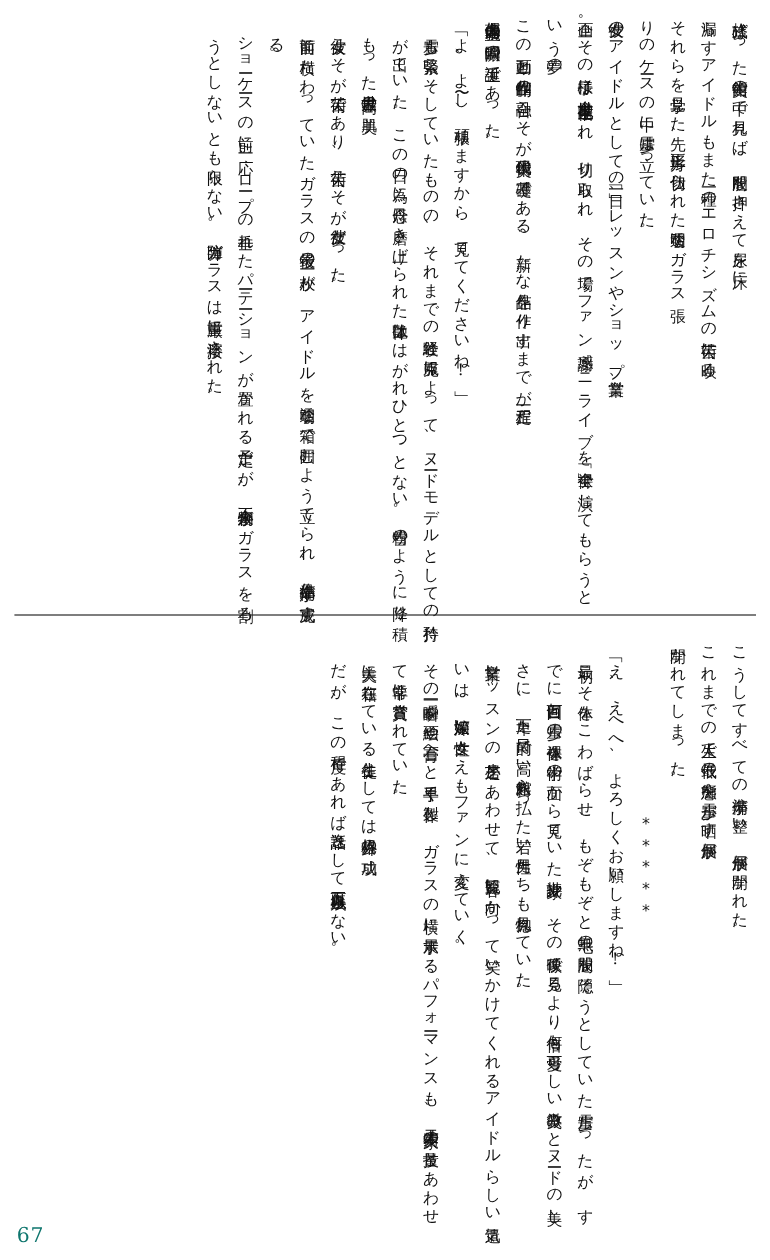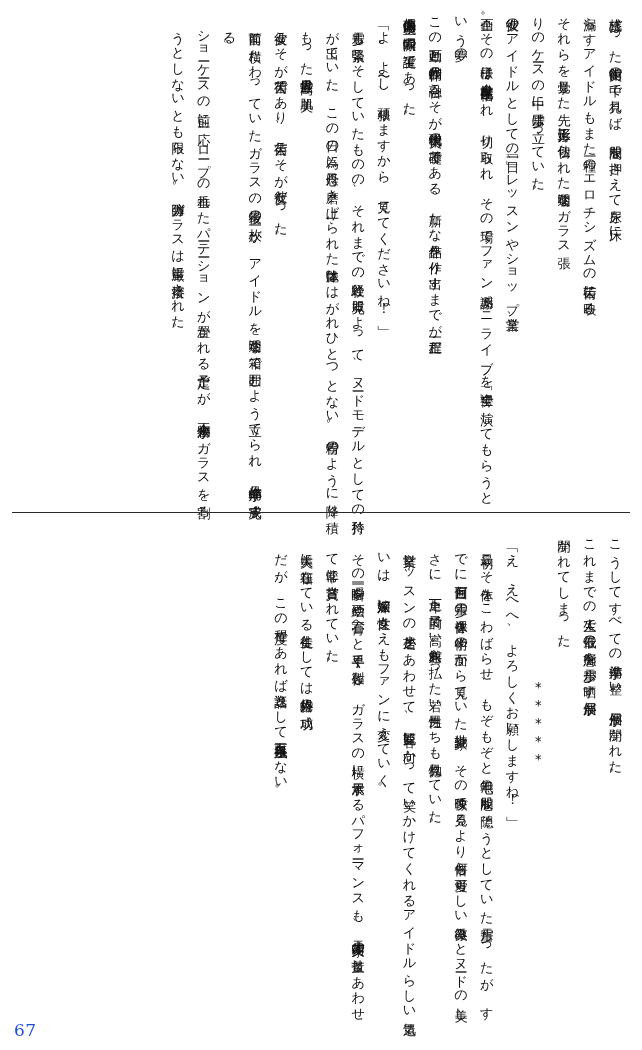--- a/index.html
+++ b/index.html
@@ -84,21 +84,21 @@
     padding-top: 150px;
     font-family: "DejaVu Sans", "Liberation Sans", sans-serif;
   }
 
   .page-number {
     position: absolute;
     left: 14px;
     bottom: 10px;
     font-size: 17px;
     font-family: "DejaVu Serif", "Liberation Serif", serif;
-    color: #1d4ed8;
+    color: #0f766e;
     letter-spacing: 0.5px;
   }
 </style>
 </head>
 <body>
 
 <div class="page">
 
   <div class="section-top">
     <div class="vblock-inner">

